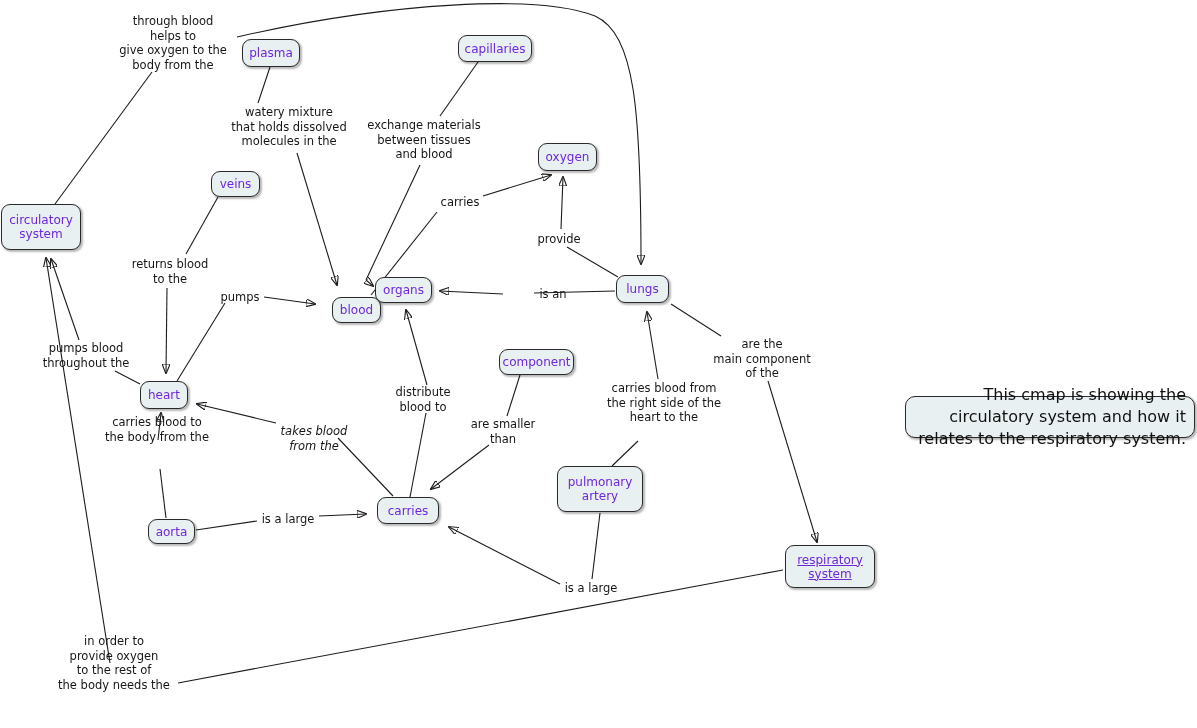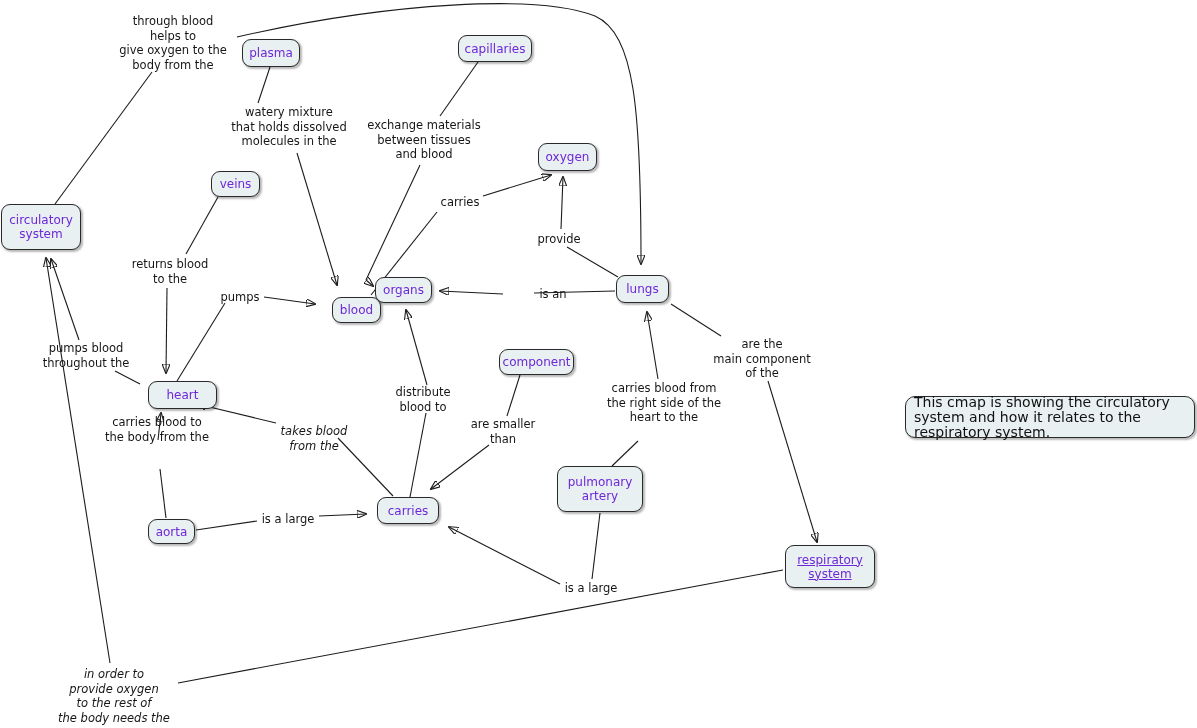--- a/index.html
+++ b/index.html
@@ -30,22 +30,22 @@
     text-align:center;white-space:pre-line;line-height:14.5px;
   }
   .annotation{
     position:absolute;
     left:905px;top:396px;width:290px;height:42px;
     display:flex;align-items:center;justify-content:center;
     background:#e9f0f2;
     border:1px solid #2a2a2a;
     border-radius:10px;
     box-shadow:1.5px 1.5px 2px rgba(0,0,0,0.28);
-    font-size:14px;color:#111111;
-    text-align:left;line-height:15px;
+    font-size:16px;color:#111111;
+    text-align:right;line-height:22px;
     padding:2px 8px;box-sizing:border-box;
   }
 </style>
 </head>
 <body>
 
 <div class="canvas">
 
   <svg class="wires" viewBox="0 0 1197 728">
     <defs>
@@ -96,21 +96,21 @@
 
   <div class="node" style="left:1px;top:204px;width:80px;height:46px;">circulatory
 system</div>
   <div class="node" style="left:242px;top:39px;width:58px;height:28px;">plasma</div>
   <div class="node" style="left:458px;top:35px;width:74px;height:27px;">capillaries</div>
   <div class="node" style="left:211px;top:171px;width:49px;height:26px;">veins</div>
   <div class="node" style="left:538px;top:143px;width:59px;height:28px;">oxygen</div>
   <div class="node" style="left:332px;top:297px;width:49px;height:26px;">blood</div>
   <div class="node" style="left:375px;top:277px;width:57px;height:26px;">organs</div>
   <div class="node" style="left:616px;top:275px;width:53px;height:28px;">lungs</div>
-  <div class="node" style="left:148px;top:381px;width:69px;height:28px;">heart</div>
+  <div class="node" style="left:140px;top:381px;width:48px;height:28px;">heart</div>
   <div class="node" style="left:499px;top:349px;width:75px;height:26px;">component</div>
   <div class="node" style="left:377px;top:497px;width:62px;height:27px;">carries</div>
   <div class="node" style="left:148px;top:519px;width:47px;height:25px;">aorta</div>
   <div class="node" style="left:557px;top:466px;width:86px;height:46px;">pulmonary
 artery</div>
   <div class="node" style="left:785px;top:545px;width:90px;height:43px;text-decoration:underline;">respiratory
 system</div>
 
   <div class="label" style="left:173px;top:14px;">through blood
 helps to
@@ -139,20 +139,20 @@
   <div class="label" style="left:503px;top:417px;">are smaller
 than</div>
   <div class="label" style="left:664px;top:381px;">carries blood from
 the right side of the
 heart to the</div>
   <div class="label" style="left:762px;top:337px;">are the
 main component
 of the</div>
   <div class="label" style="left:288px;top:512px;">is a large</div>
   <div class="label" style="left:591px;top:581px;">is a large</div>
-  <div class="label" style="left:114px;top:667px;font-style:italic;">in order to
+  <div class="label" style="left:114px;top:634px;">in order to
 provide oxygen
 to the rest of
 the body needs the</div>
 
   <div class="annotation">This cmap is showing the circulatory system and how it relates to the respiratory system.</div>
 
 </div>
 
 </body></html>

